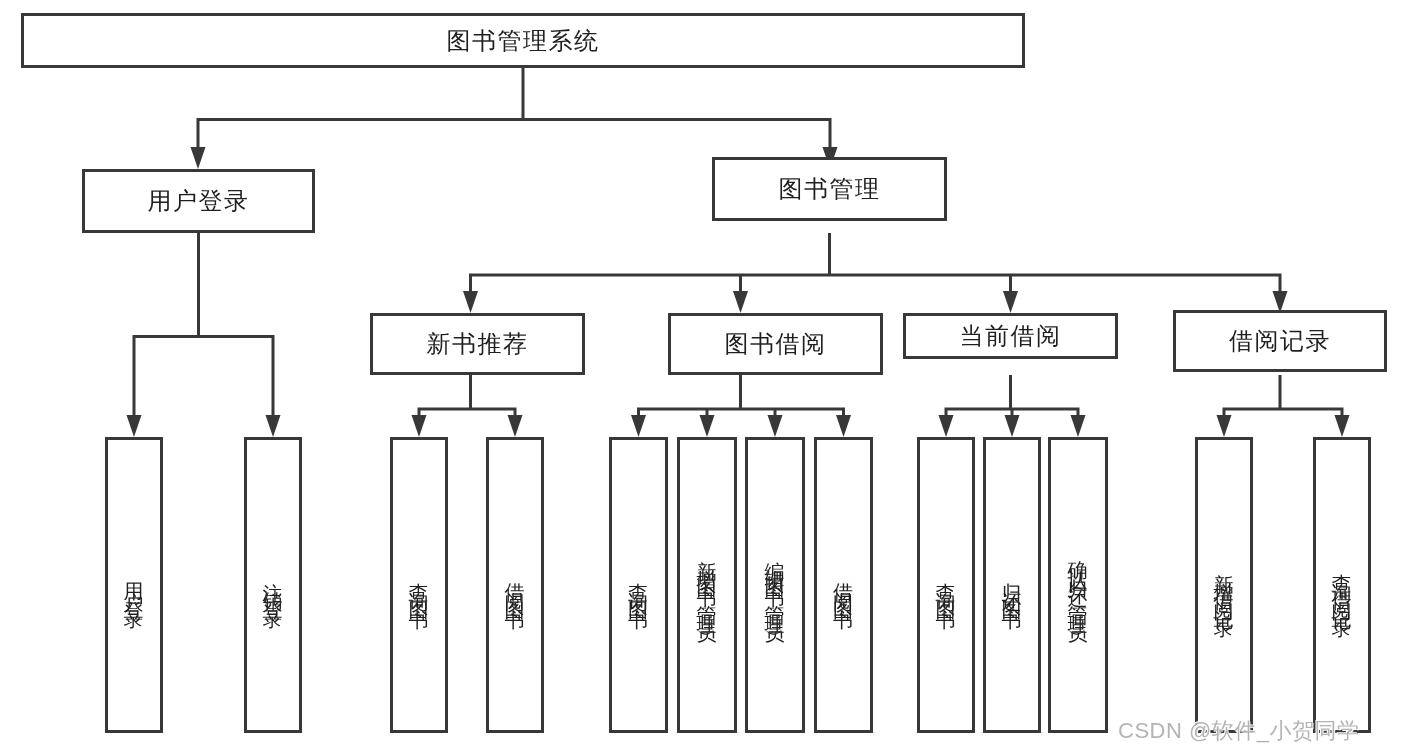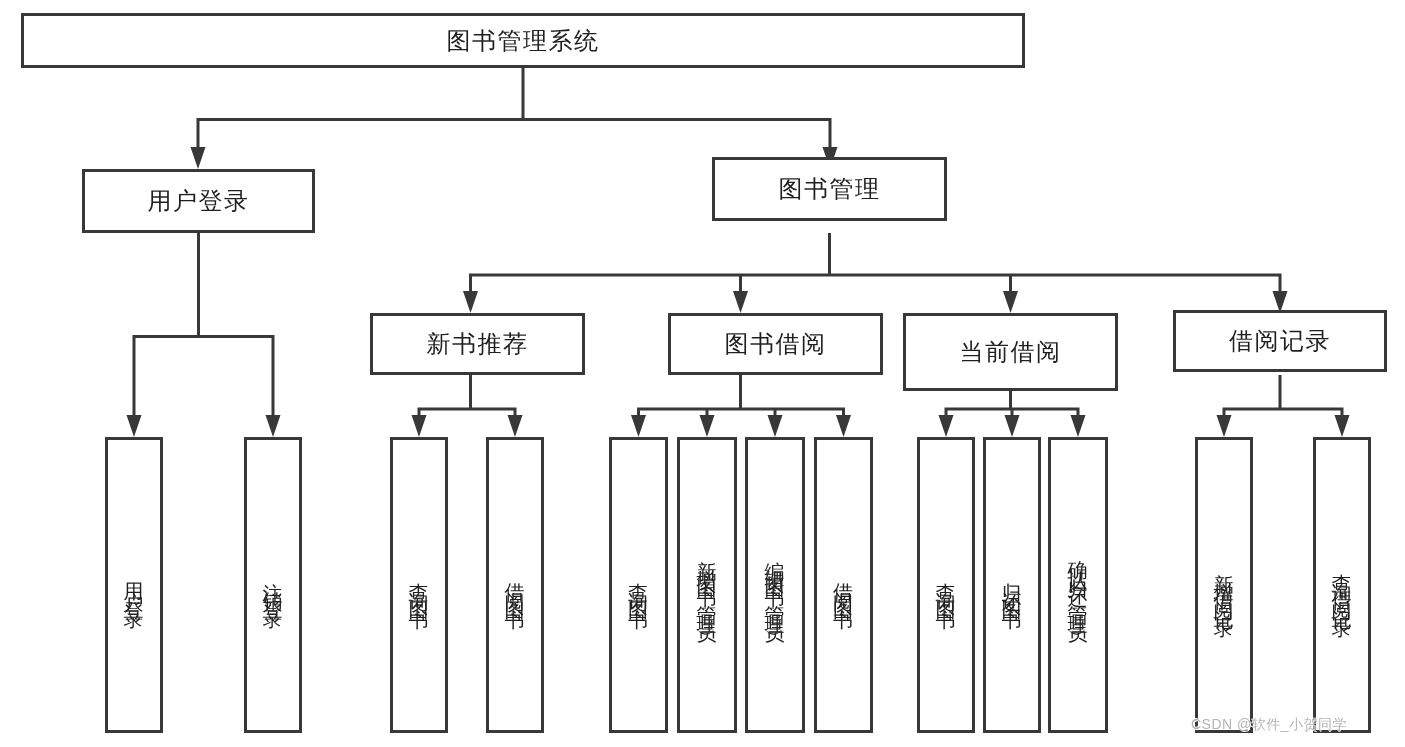--- a/index.html
+++ b/index.html
@@ -49,22 +49,22 @@
     display: flex; align-items: center; justify-content: center;
     writing-mode: vertical-rl;
     text-orientation: mixed;
     font-size: 20px;
     letter-spacing: 9px;
     line-height: 1.1;
     top: 437px; height: 296px;
   }
   .watermark {
     position: absolute;
-    left: 1191px; top: 716px;
-    font-size: 14px;
+    left: 1118px; top: 716px;
+    font-size: 22px;
     color: var(--watermark);
     letter-spacing: 0.5px;
     white-space: nowrap;
     z-index: 10;
     text-shadow: 1px 1px 0 #ffffff, -1px -1px 0 #ffffff;
   }
 </style>
 </head>
 <body>
 
@@ -106,21 +106,21 @@
     <polygon points="1334.5,415 1349.5,415 1342,437"></polygon>
   </svg>
 
   <div class="node" style="left:21px; top:13px; width:1004px; height:55px;">图书管理系统</div>
 
   <div class="node" style="left:82px; top:169px; width:233px; height:64px;">用户登录</div>
   <div class="node" style="left:712px; top:157px; width:235px; height:64px;">图书管理</div>
 
   <div class="node" style="left:363px; top:313px; width:215px; height:62px;margin-left:7px;">新书推荐</div>
   <div class="node" style="left:668px; top:313px; width:215px; height:62px;">图书借阅</div>
-  <div class="node" style="left:903px; top:313px; width:215px; height:78px;">当前借阅</div>
+  <div class="node" style="left:903px; top:313px; width:215px; height:46px;">当前借阅</div>
   <div class="node" style="left:1173px; top:310px; width:214px; height:62px;">借阅记录</div>
 
   <div class="leaf" style="left:105px; width:58px;">用户登录</div>
   <div class="leaf" style="left:244px; width:58px;">注销登录</div>
 
   <div class="leaf" style="left:390px; width:58px;">查询图书</div>
   <div class="leaf" style="left:486px; width:58px;">借阅图书</div>
 
   <div class="leaf" style="left:609px; width:59px;">查询图书</div>
   <div class="leaf" style="left:677px; width:60px;">新增图书（管理员）</div>

